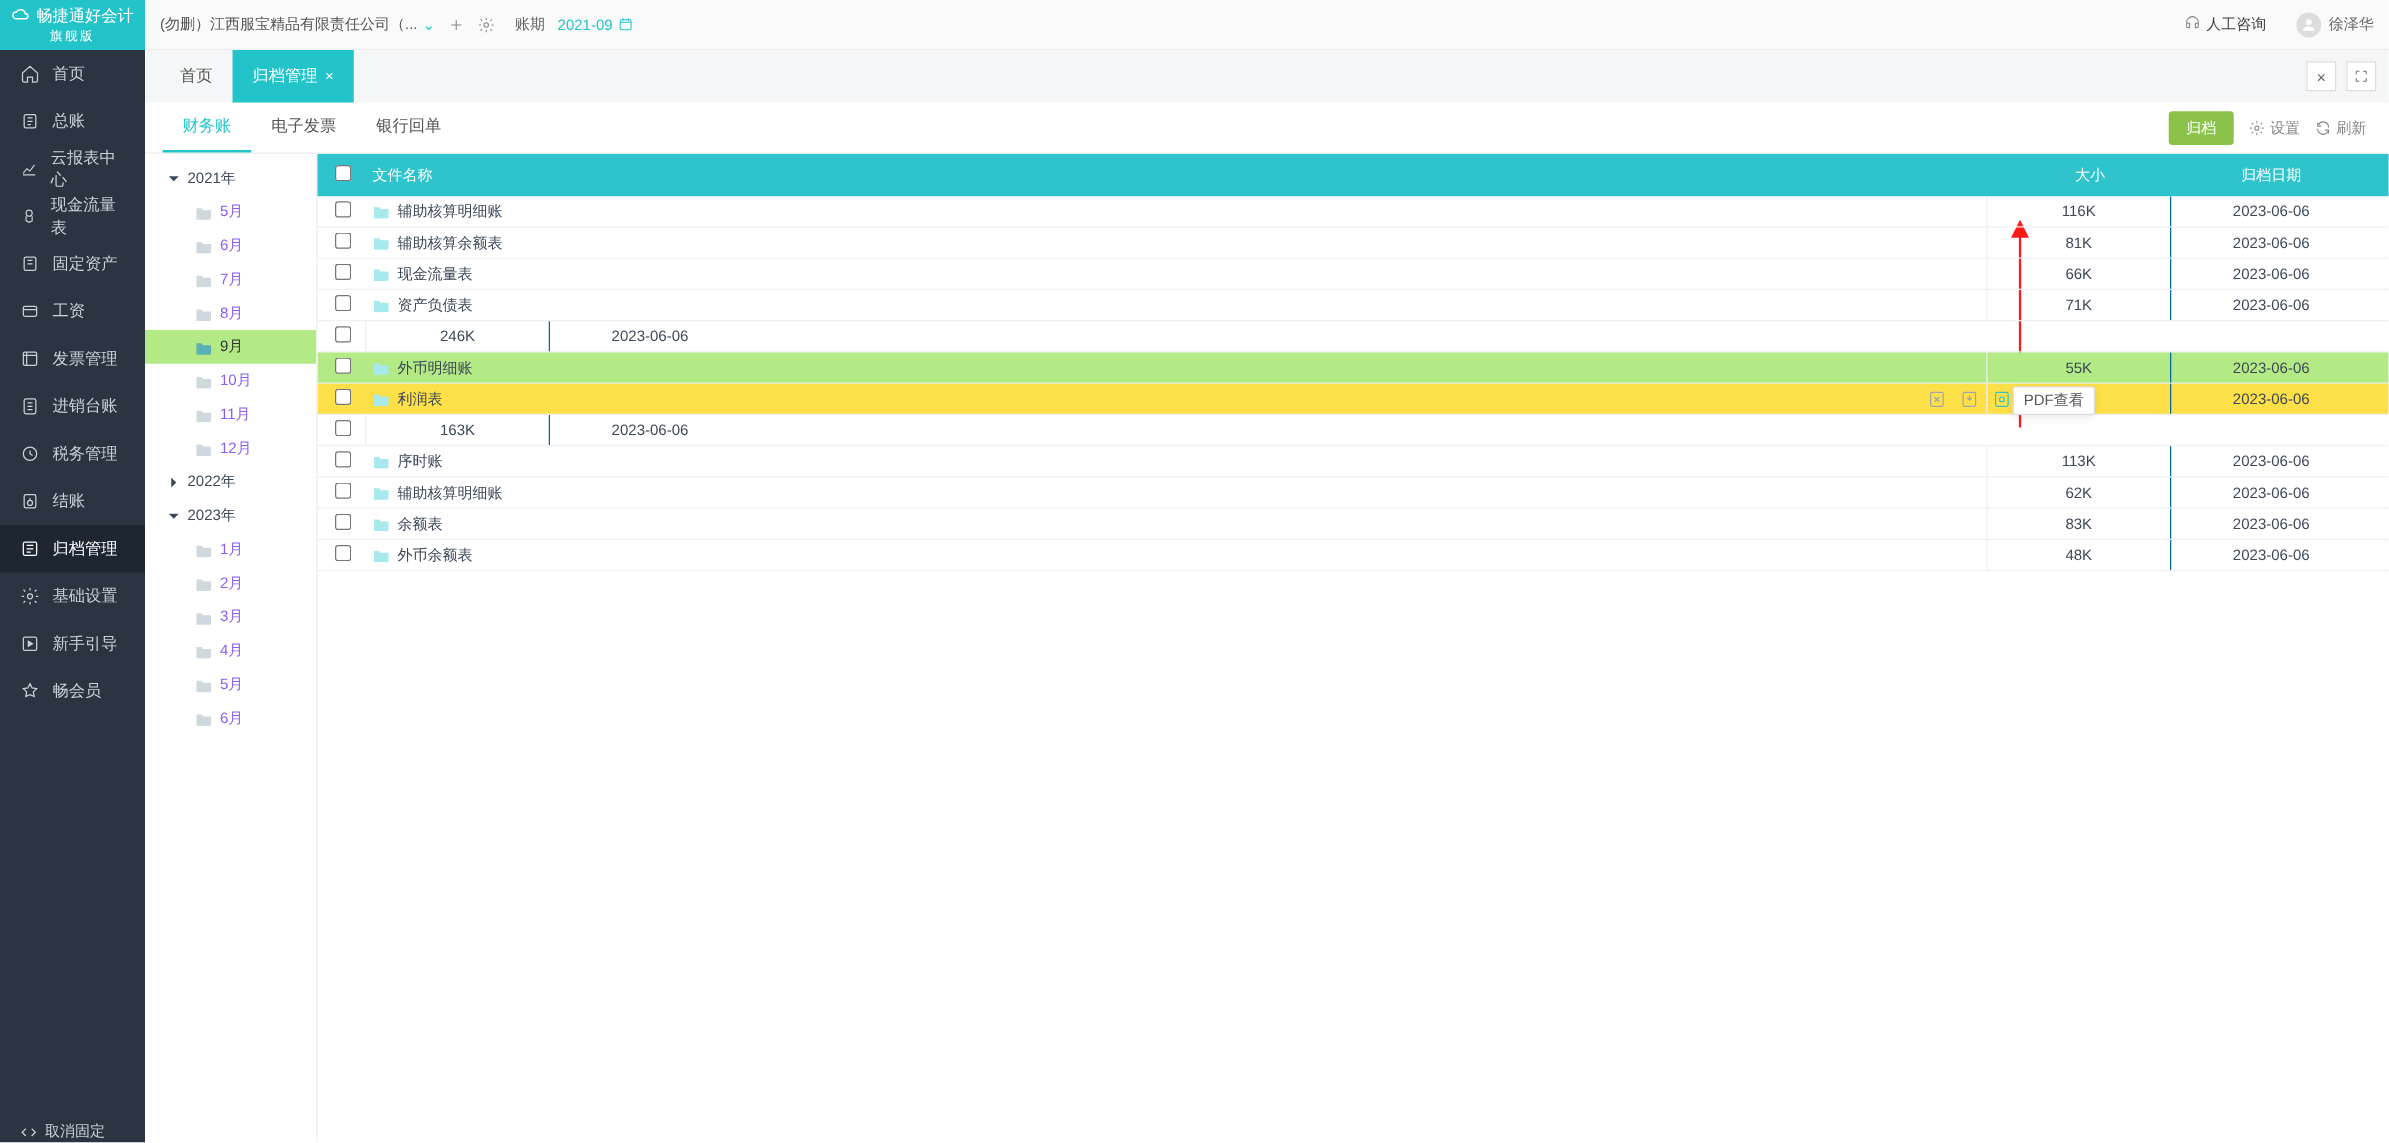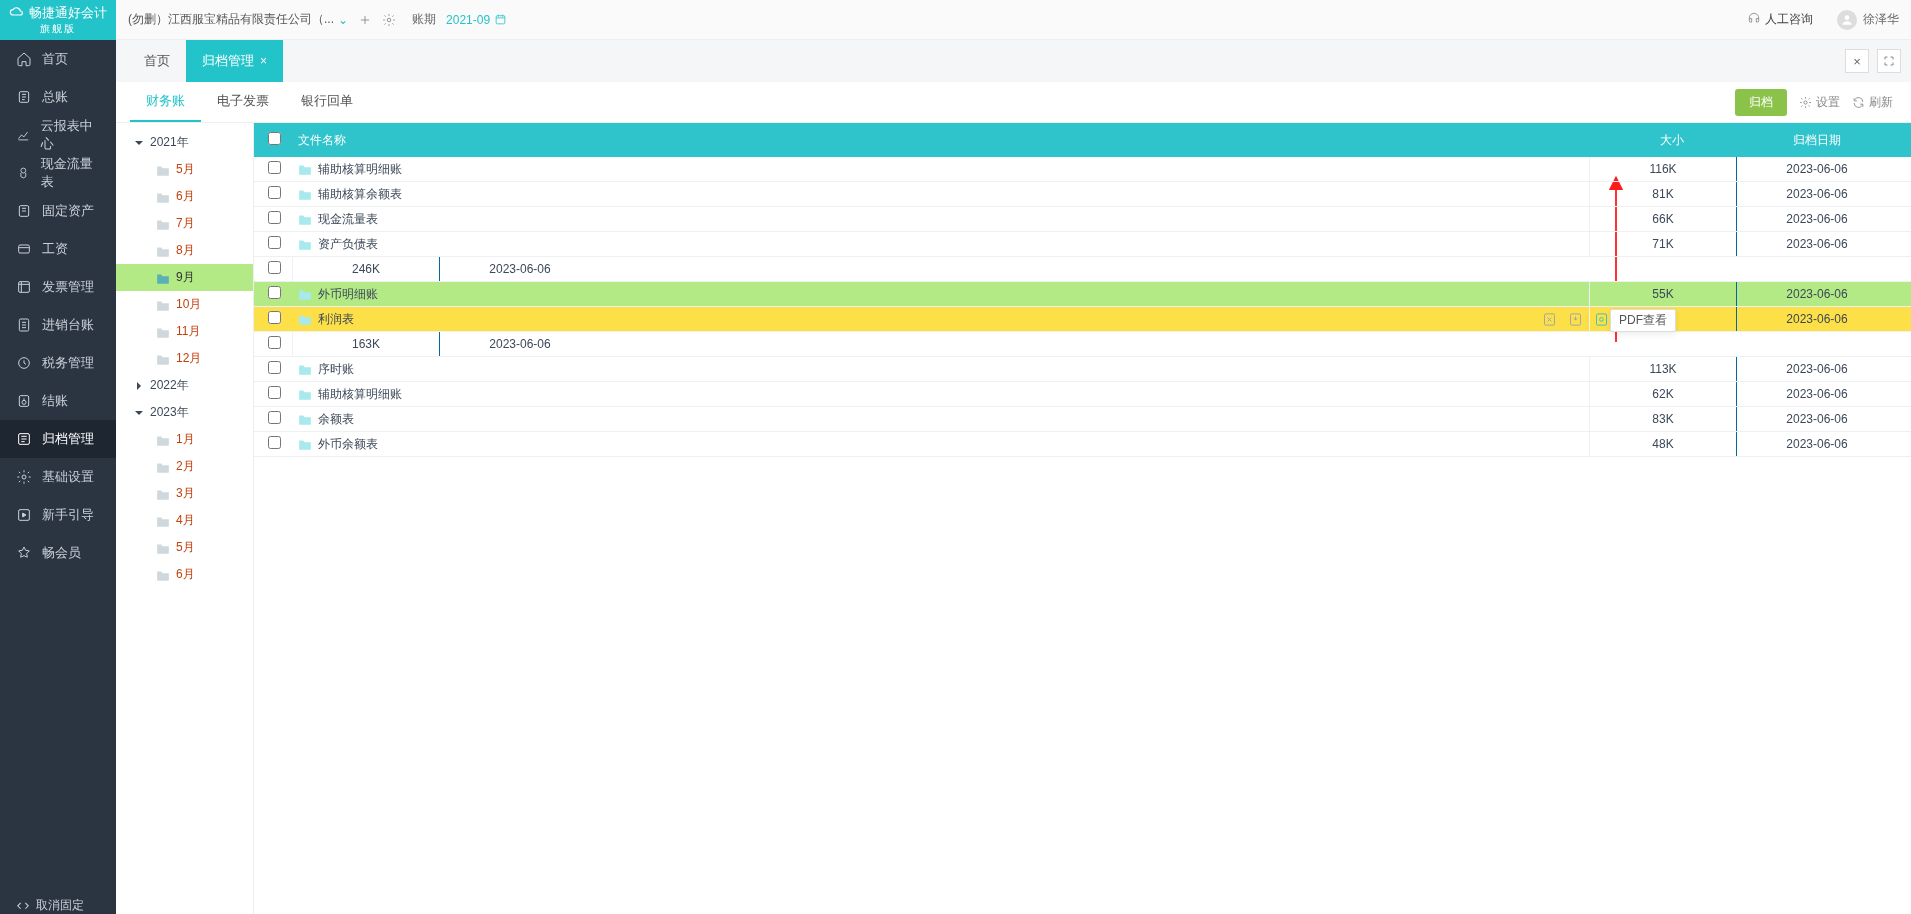--- a/index.html
+++ b/index.html
@@ -51,21 +51,21 @@
 .btn-primary{background:#8bc34a;color:#fff;border:none;border-radius:3px;padding:5px 14px;font-size:12px;cursor:pointer;}
 .link-btn{display:flex;align-items:center;gap:4px;color:#888;font-size:12px;cursor:pointer;}
 .link-btn svg{width:13px;height:13px;fill:none;stroke:currentColor;stroke-width:1.6;}
 
 .panel-wrap{display:flex;flex-direction:column;width:100%;}
 .body-row{flex:1;display:flex;min-height:0;}
 
 .tree{width:138px;border-right:1px solid #eee;padding-top:6px;font-size:12px;color:#3c4858;overflow:auto;}
 .tree-year{display:flex;align-items:center;gap:6px;padding:5px 10px 5px 18px;cursor:pointer;}
 .tree-year svg{width:10px;height:10px;fill:currentColor;}
-.tree-month{display:flex;align-items:center;gap:6px;padding:5px 10px 5px 40px;cursor:pointer;color:#c2410c;}
+.tree-month{display:flex;align-items:center;gap:6px;padding:5px 10px 5px 40px;cursor:pointer;color:#8b5cf6;}
 .tree-month.selected{background:#b3ea86;color:#333;}
 .tree-month svg{width:14px;height:12px;fill:#cfd8dc;}
 .tree-month.selected svg{fill:#5ab0b5;}
 
 .table-area{flex:1;display:flex;flex-direction:column;min-width:0;}
 .thead{height:34px;background:#2fc3cb;color:#fff;display:flex;align-items:center;font-size:12px;padding:0 14px;}
 .th-chk{width:24px;}
 .thead input[type=checkbox]{accent-color:#fff;}
 .th-name{flex:1;padding-left:6px;}
 .th-size{width:130px;text-align:center;}

